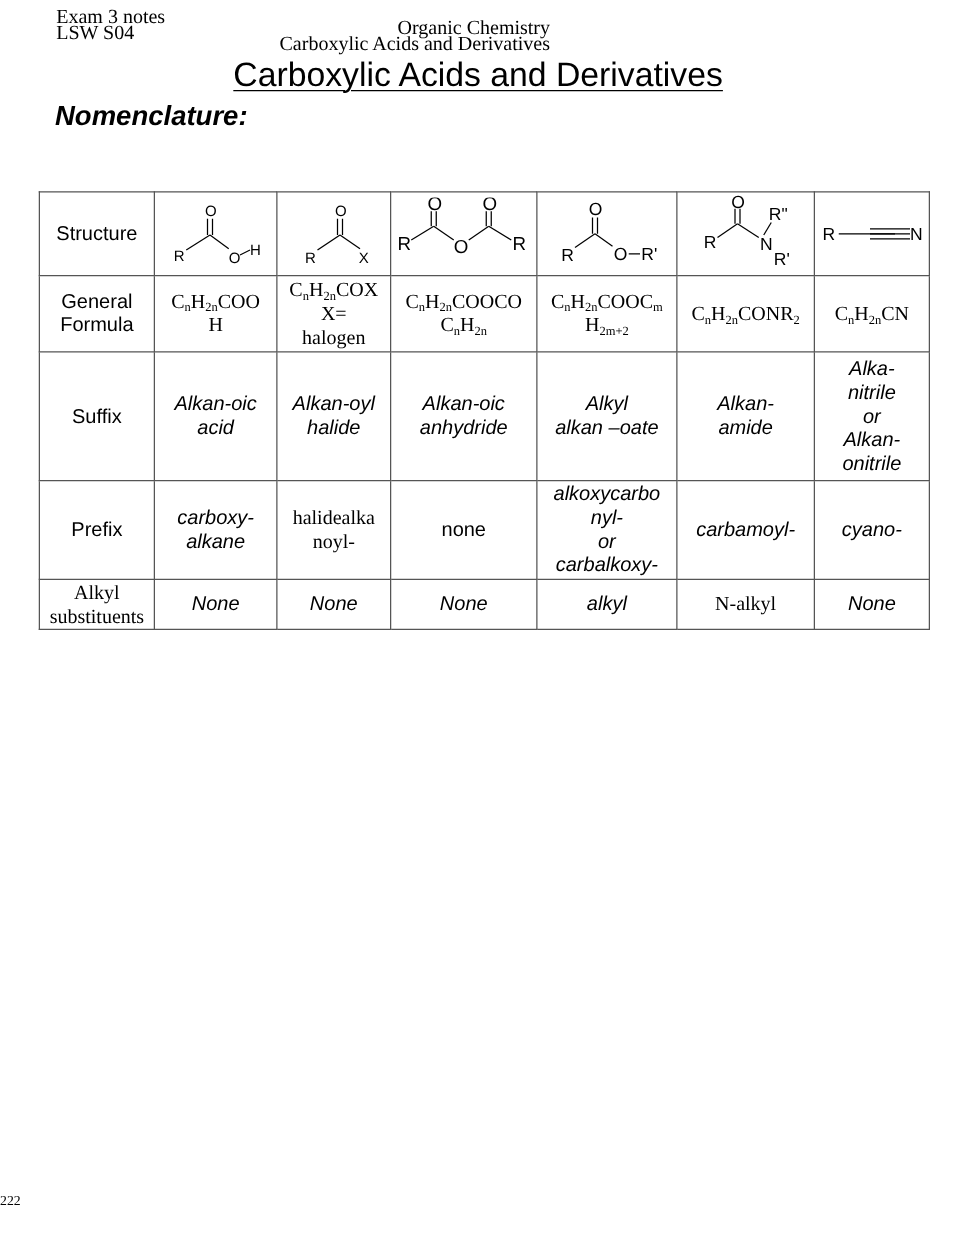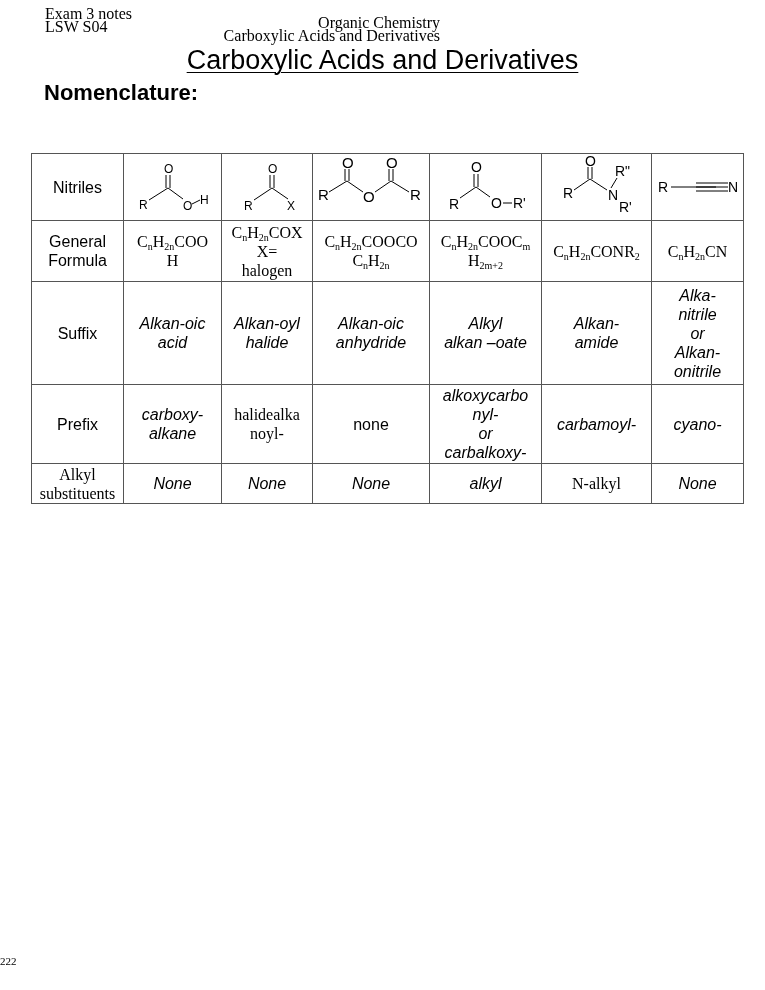--- a/index.html
+++ b/index.html
@@ -4,21 +4,21 @@
 <style>
   html, body { margin: 0; padding: 0; background: #ffffff; }
   body { width: 765px; height: 990px; position: relative; overflow: hidden; color: #000; }
   .hdr { position: absolute; font-family: "Liberation Serif", serif; font-size: 16px; line-height: 13px; }
   .hdr-left { left: 45px; top: 7px; }
   .hdr-center { left: 190px; top: 16px; width: 250px; text-align: right; }
   .title { position: absolute; left: 0; width: 765px; top: 44px; text-align: center;
            font-family: "Liberation Sans", sans-serif; font-size: 27px; line-height: 32px; }
   .title span { text-decoration: underline; text-decoration-thickness: 1px; text-underline-offset: 3px; }
   .section { position: absolute; left: 44px; top: 80px; font-family: "Liberation Sans", sans-serif;
-             font-weight: bold; font-size: 22px; line-height: 26px; }
+             font-weight: bold; font-size: 22px; line-height: 26px; font-style: italic; }
   table.nom { position: absolute; left: 31px; top: 153px; border-collapse: collapse; table-layout: fixed; }
   table.nom td { border: 1px solid #555; text-align: center; vertical-align: middle; padding: 0 2px;
                  font-family: "Liberation Sans", sans-serif; font-size: 16px; line-height: 19px; }
   td.rowhead { font-size: 16px; }
   .serif { font-family: "Liberation Serif", serif !important; }
   .it { font-style: italic; margin-top: 35px; }
   .formula { font-family: "Liberation Serif", serif !important; font-size: 16px; line-height: 19px; }
   .formula sub { font-size: 10px; vertical-align: -3px; line-height: 0; }
   svg { display: block; margin: 0 auto; }
   svg text { font-family: "Liberation Sans", sans-serif; font-size: 12px; fill: #000; }
@@ -46,21 +46,21 @@
       <col style="width:98px">
       <col style="width:91px">
       <col style="width:117px">
       <col style="width:112px">
       <col style="width:110px">
       <col style="width:92px">
   </colgroup>
 
   <tbody>
       <tr style="height:67px">
-    <td class="rowhead">Nitriles</td>
+    <td class="rowhead">Structure</td>
     <td>
       <svg width="80" height="58" viewBox="0 0 80 58">
         <line x1="16" y1="42" x2="35" y2="30" stroke="#000" stroke-width="1"></line>
         <line x1="35" y1="30" x2="50" y2="41" stroke="#000" stroke-width="1"></line>
         <line x1="33" y1="30" x2="33" y2="17" stroke="#000" stroke-width="1"></line>
         <line x1="37" y1="30" x2="37" y2="17" stroke="#000" stroke-width="1"></line>
         <line x1="59" y1="46" x2="67" y2="42" stroke="#000" stroke-width="1"></line>
         <text x="31" y="15">O</text>
         <text x="6" y="51">R</text>
         <text x="50" y="52">O</text>

